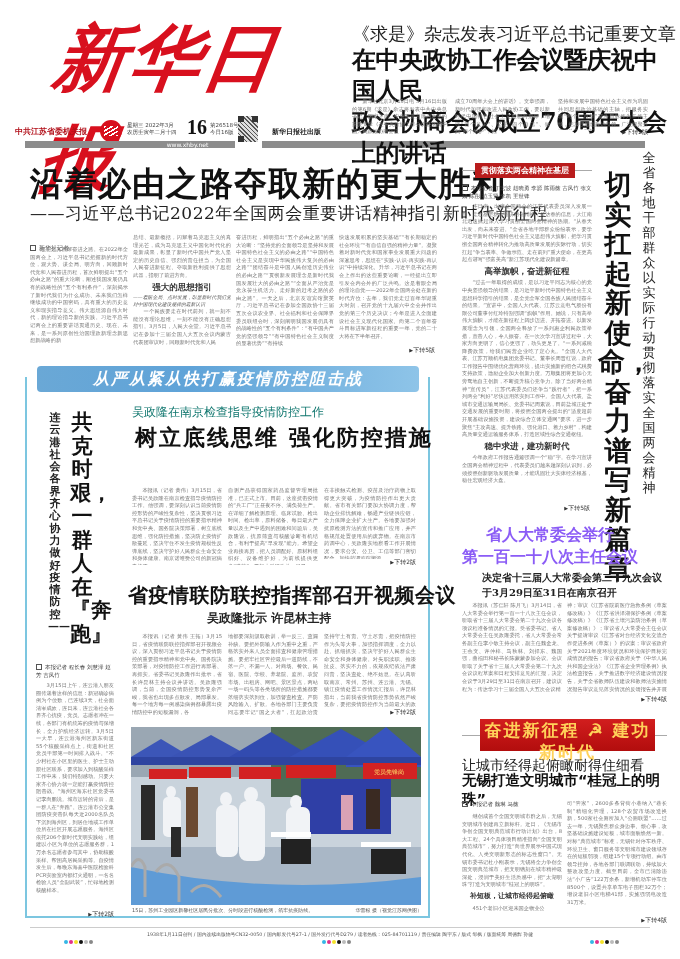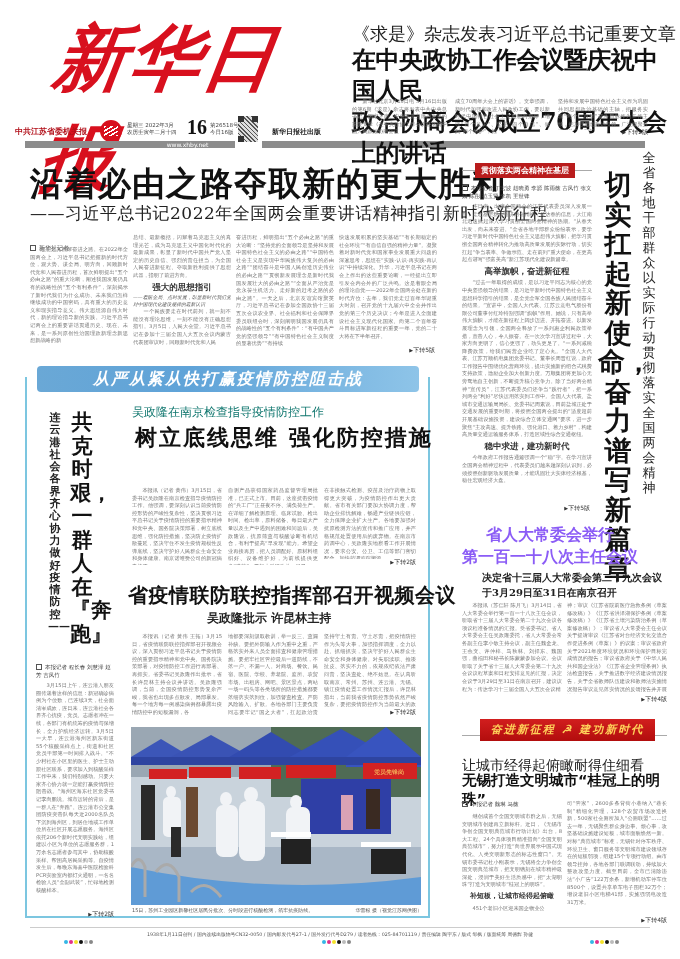--- a/index.html
+++ b/index.html
@@ -70,22 +70,22 @@
   .mid-sub { left: 207px; top: 610px; font-size: 12px; font-weight: bold; color:#222; }
 
   .photo { left: 131px; top: 727px; width: 290px; height: 178px; overflow:hidden; background:#b9c8d8; }
   .caption { left: 132px; top: 907px; width: 290px; font-size: 5px; color:#555; font-family:"DejaVu Sans",sans-serif;}
 
   
   .npc-title { left: 462px; top: 524px; font-size: 16px; line-height: 22px; font-weight:bold; color:#8b5cf6; font-family:"DejaVu Sans",sans-serif;text-align:center;}
   .npc-sub { left: 462px; top: 570px; width: 210px; font-size: 10px; line-height: 15px; font-weight:bold; color:#222; }
   .npc-sub span:first-child { padding-left: 20px; }
 
-  .red-banner { left: 480px; top: 719px; width: 175px; height: 22px;
-    background: linear-gradient(180deg,#d21e1e,#b20d0d); color:#ffd25a; font-size: 11px; font-style:italic; font-weight:bold; text-align:center; line-height:22px; letter-spacing: 2px; font-family:"DejaVu Serif",serif;}
+  .red-banner { left: 480px; top: 719px; width: 175px; height: 32px;
+    background: linear-gradient(180deg,#d21e1e,#b20d0d); color:#ffd25a; font-size: 17px; font-weight:bold; text-align:center; line-height:22px; letter-spacing: 2px; font-family:"DejaVu Serif",serif;}
   .red-rule { top: 735px; height:1px; background:#aaa;}
 
   .wx-kicker { left: 462px; top: 757px; font-size: 14px; color:#222; }
   .wx-title { left: 462px; top: 771px; font-size: 14.5px; font-weight:bold; color:#111; font-family:"DejaVu Sans",sans-serif; }
 
   
   .footer { left: 0; top: 931px; width: 680px; font-size: 4.8px; text-align:center; color:#555; font-family:"DejaVu Sans",sans-serif; }
   .footer-rule { left: 30px; top: 927px; width: 620px; height:1px; background:#ccc;}
   .reg { top: 940px; display:flex; gap:1px; }
   .reg span { width:4px; height:4px; border-radius:50%; display:block; }

